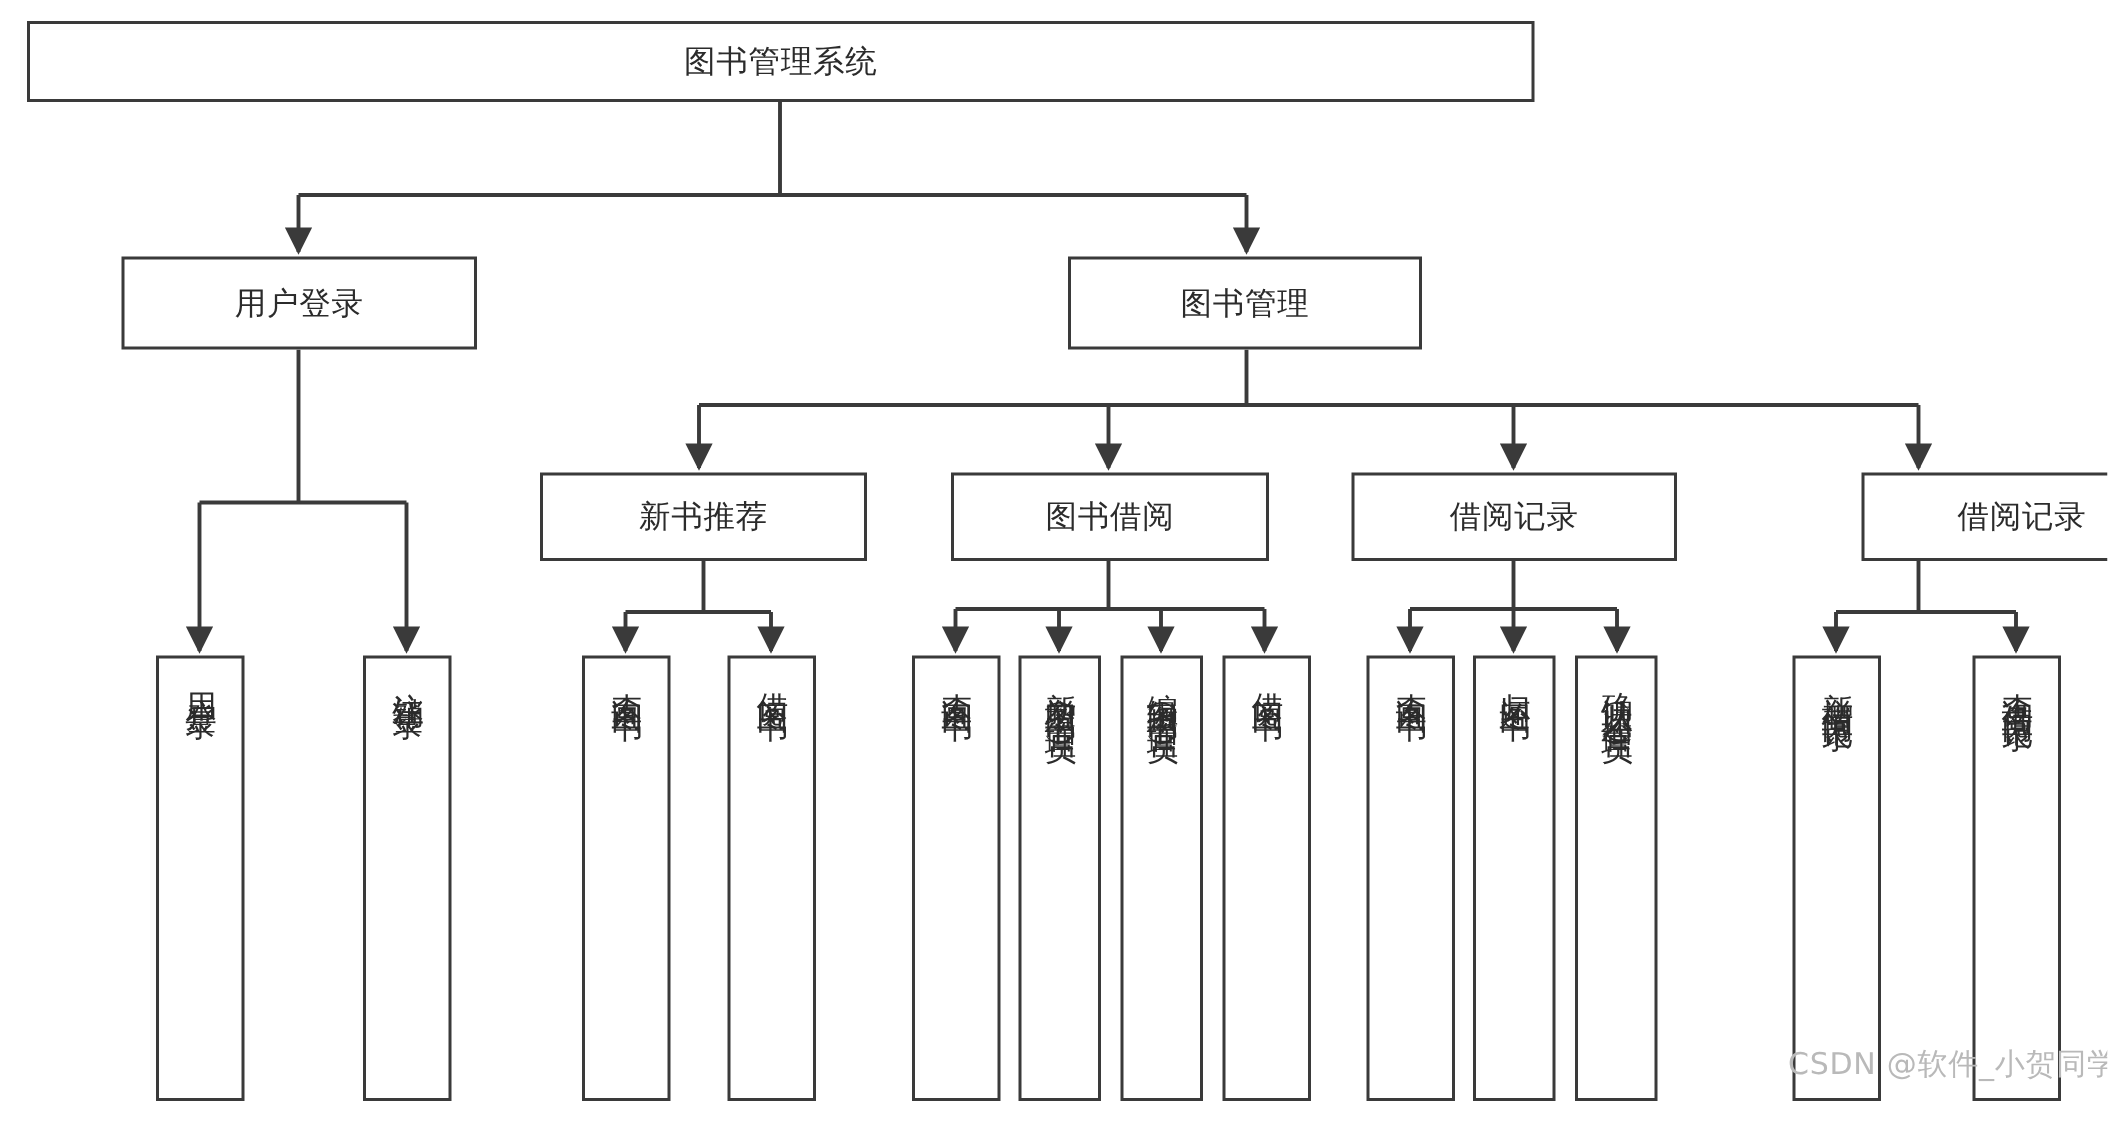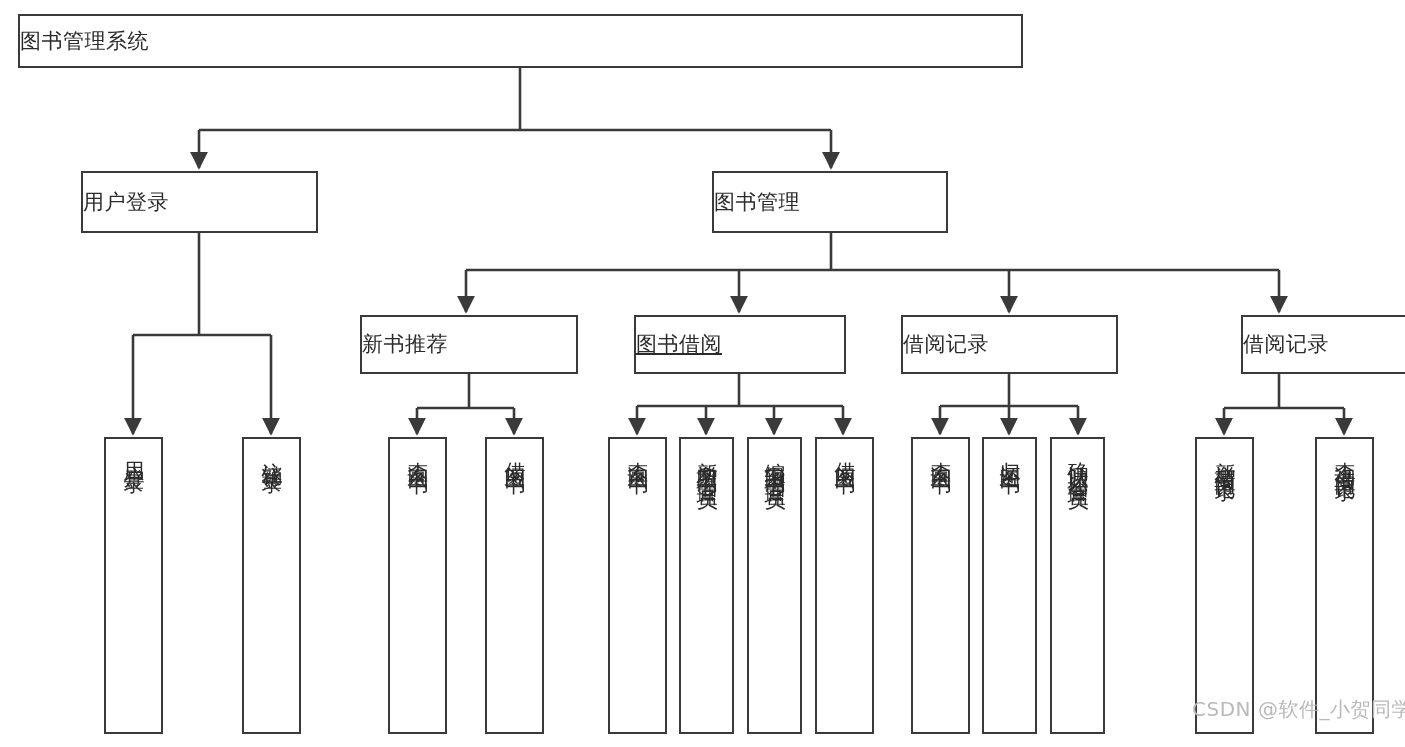--- a/index.html
+++ b/index.html
@@ -26,20 +26,21 @@
     height: 747px;
     pointer-events: none;
   }
   .node {
     position: absolute;
     box-sizing: border-box;
     background: #ffffff;
     border: 2px solid #3a3a3a;
     display: flex;
     align-items: center;
+    justify-content: center;
     color: #2b2b2b;
     z-index: 2;
   }
   .node-label {
     display: block;
     text-align: center;
     line-height: 1.18;
     letter-spacing: 0.5px;
     color: #2b2b2b;
     white-space: nowrap;
@@ -140,21 +141,21 @@
   <div class="node h" style="left:81px; top:171px; width:237px; height:62px;">
     <span class="node-label">用户登录</span>
   </div>
   <div class="node h" style="left:712px; top:171px; width:236px; height:62px;">
     <span class="node-label">图书管理</span>
   </div>
 
   <div class="node h" style="left:360px; top:315px; width:218px; height:59px;">
     <span class="node-label">新书推荐</span>
   </div>
-  <div class="node h" style="left:634px; top:315px; width:212px; height:59px;text-decoration:underline;">
+  <div class="node h" style="left:634px; top:315px; width:212px; height:59px;">
     <span class="node-label">图书借阅</span>
   </div>
   <div class="node h" style="left:901px; top:315px; width:217px; height:59px;">
     <span class="node-label">借阅记录</span>
   </div>
   <div class="node h" style="left:1241px; top:315px; width:214px; height:59px;">
     <span class="node-label">借阅记录</span>
   </div>
 
   <div class="node v" style="left:104px; top:437px; width:59px; height:297px;">

